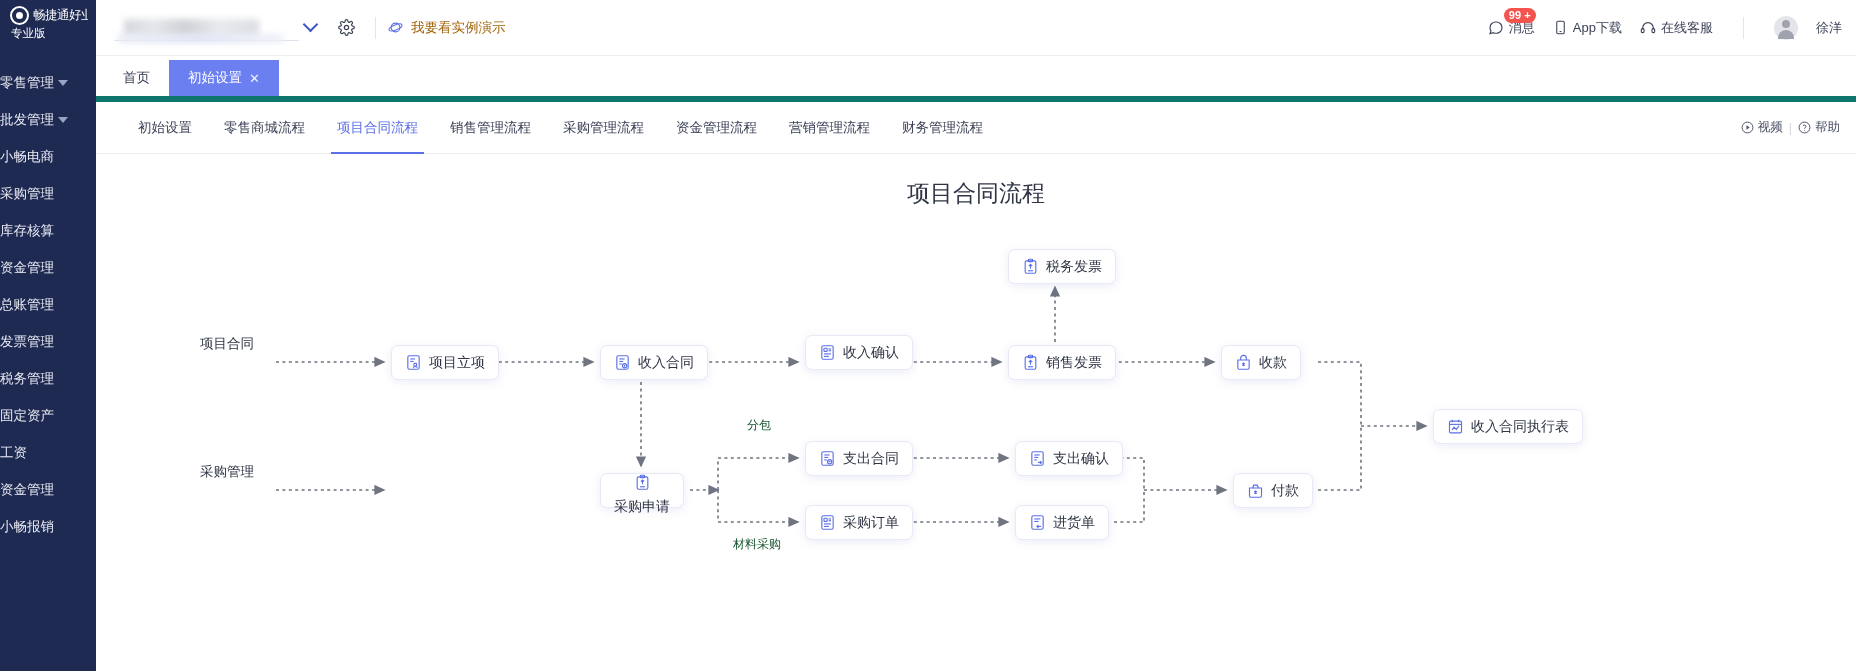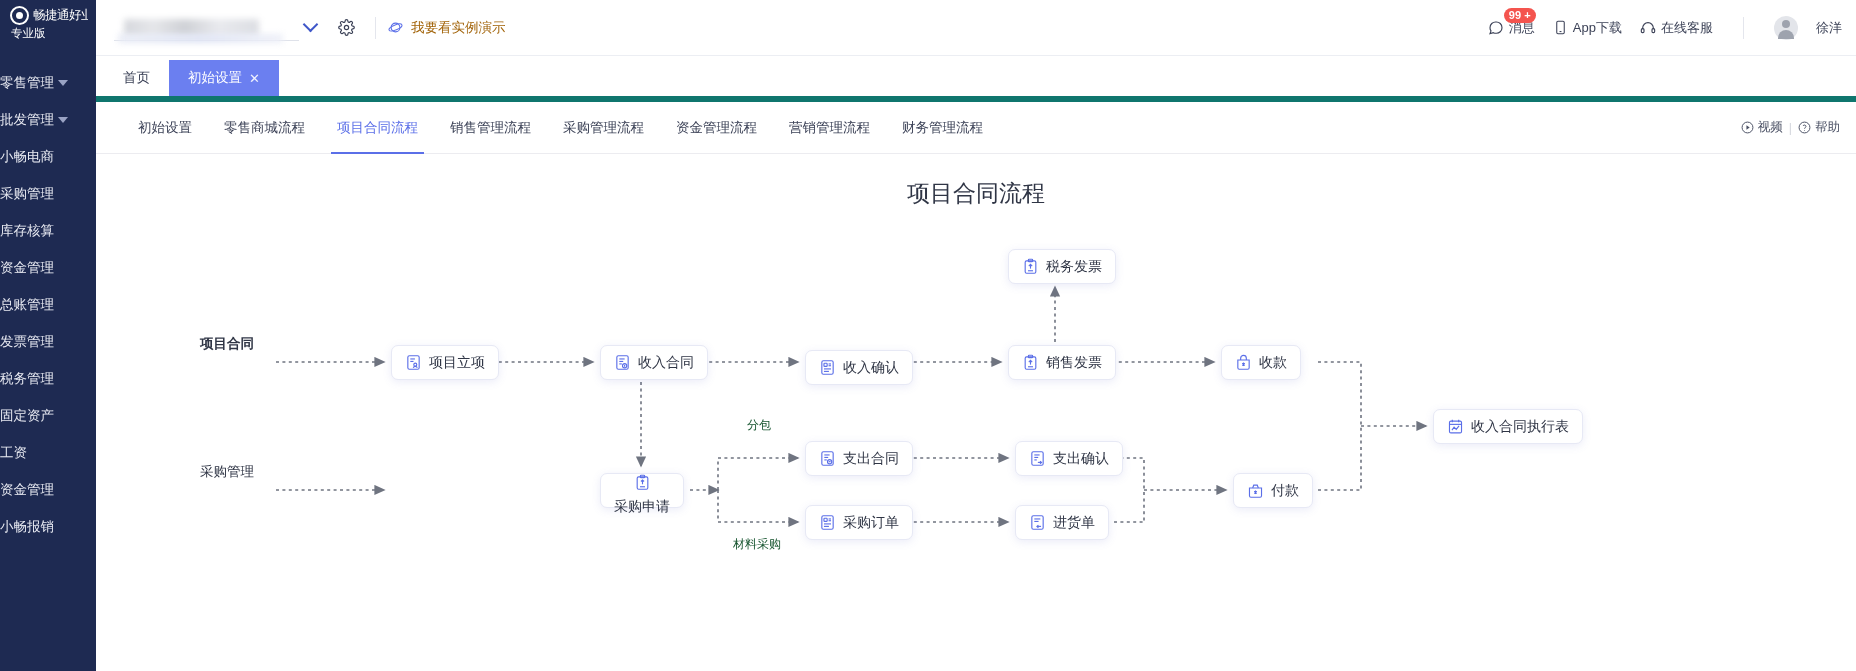--- a/index.html
+++ b/index.html
@@ -375,21 +375,21 @@
 
         <g stroke="#6f7480" stroke-width="1.6" stroke-dasharray="3,3.4" fill="none">
           <path d="M1222,208 L1265,208 L1265,336"></path>
           <path d="M1222,336 L1265,336"></path>
         </g>
         <g stroke="#6f7480" stroke-width="1.6" stroke-dasharray="3,3.4" fill="none" marker-end="url(#ah)">
           <path d="M1265,272 L1330,272"></path>
         </g>
       </svg>
 
-      <div class="row-label" style="left:104px; top:181px;font-weight:bold;">项目合同</div>
+      <div class="row-label" style="left:104px; top:181px;">项目合同</div>
       <div class="row-label" style="left:104px; top:309px;">采购管理</div>
 
       <div class="edge-label" style="left:651px; top:263px;">分包</div>
       <div class="edge-label" style="left:637px; top:382px;">材料采购</div>
 
       <div class="node" style="left:295px; top:191px;">
         <svg viewBox="0 0 24 24" width="17" height="17" fill="none" stroke="#5b6fe8" stroke-width="1.6">
           <rect x="4" y="2.5" width="16" height="19" rx="2.2"></rect>
           <line x1="7.5" y1="7" x2="14" y2="7"></line>
             <line x1="7.5" y1="10.5" x2="12" y2="10.5"></line>
@@ -404,21 +404,21 @@
           <rect x="4" y="2.5" width="16" height="19" rx="2.2"></rect>
           <line x1="7.5" y1="7" x2="15" y2="7"></line>
             <line x1="7.5" y1="10.5" x2="13" y2="10.5"></line>
           <line x1="7.5" y1="14" x2="11" y2="14"></line>
             <circle cx="15" cy="16.5" r="3"></circle>
           <line x1="15" y1="15" x2="15" y2="18"></line>
         </svg>
         <span>收入合同</span>
       </div>
 
-      <div class="node" style="left:709px; top:196px;justify-content:center;">
+      <div class="node" style="left:709px; top:181px;justify-content:center;">
         <svg viewBox="0 0 24 24" width="17" height="17" fill="none" stroke="#5b6fe8" stroke-width="1.6">
           <rect x="4" y="2.5" width="16" height="19" rx="2.2"></rect>
           <rect x="7" y="6" width="4.5" height="4.5" rx="1"></rect>
           <line x1="13.5" y1="7" x2="17" y2="7"></line>
             <line x1="13.5" y1="9.5" x2="17" y2="9.5"></line>
           <line x1="7" y1="14" x2="17" y2="14"></line>
             <line x1="7" y1="17.5" x2="14" y2="17.5"></line>
         </svg>
         <span>收入确认</span>
       </div>

